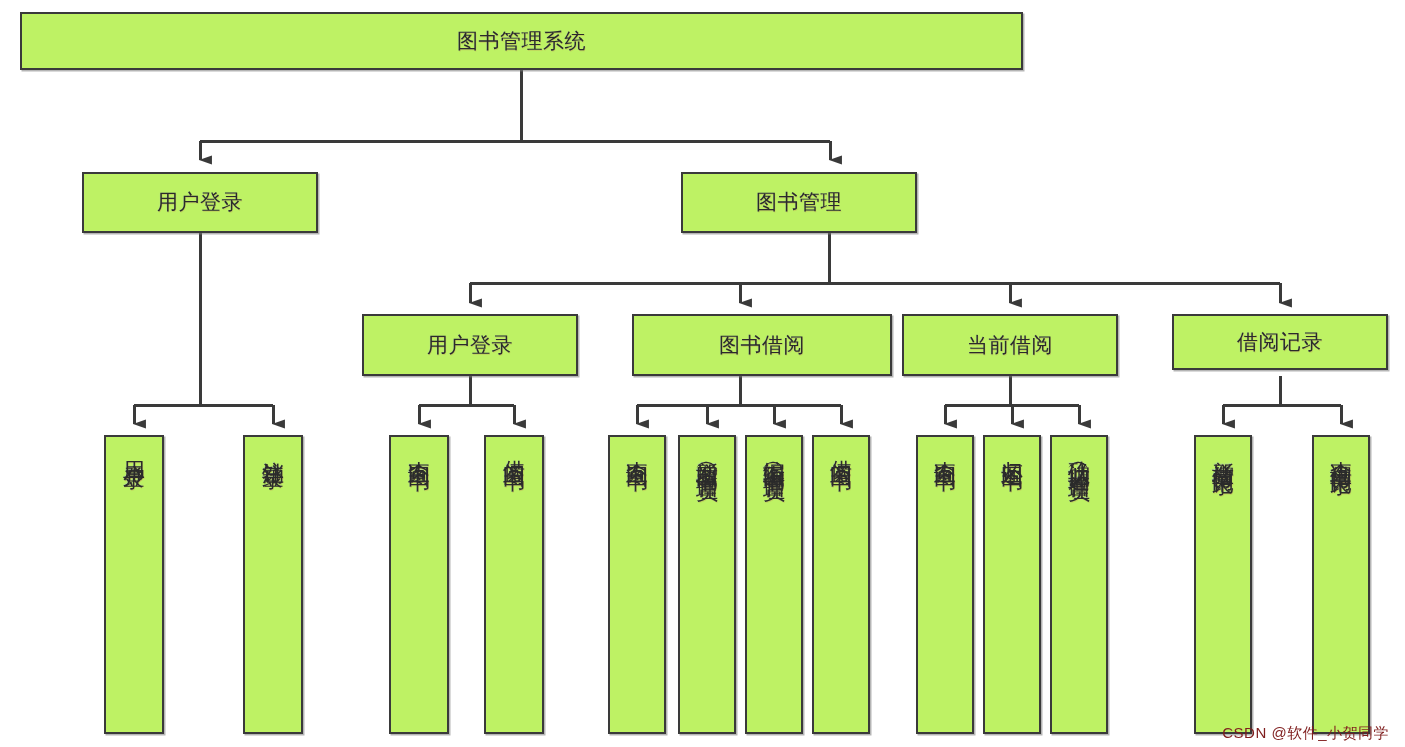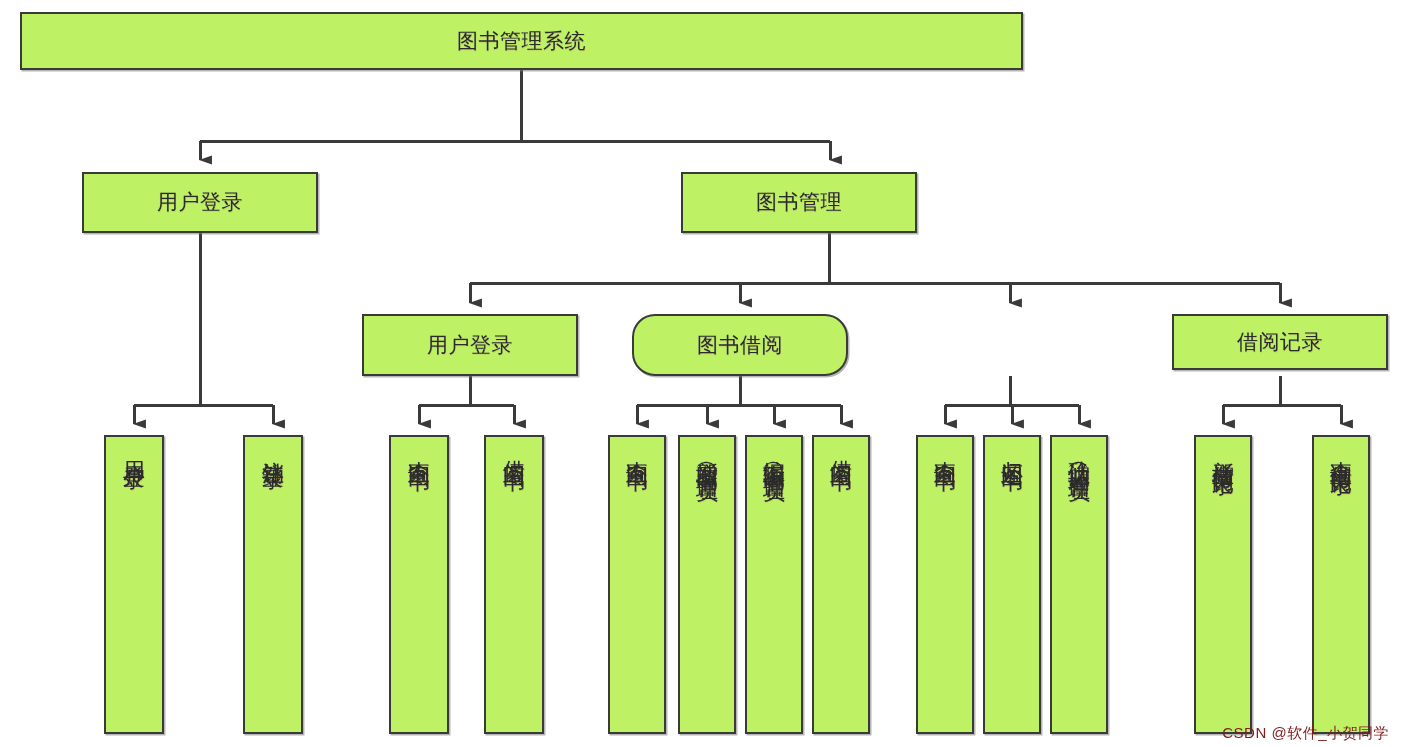--- a/index.html
+++ b/index.html
@@ -126,22 +126,25 @@
   <div class="node" style="left: 82px; top: 172px; width: 236px; height: 61px;">
     <span class="label">用户登录</span>
   </div>
   <div class="node" style="left: 681px; top: 172px; width: 236px; height: 61px;">
     <span class="label">图书管理</span>
   </div>
 
   <div class="node" style="left: 362px; top: 314px; width: 216px; height: 62px;">
     <span class="label">用户登录</span>
   </div>
-  <div class="node" style="left: 632px; top: 314px; width: 216px; height: 62px; border-radius: 23px;">
+  <div class="node" style="left: 632px; top: 314px; width: 260px; height: 62px;">
     <span class="label">图书借阅</span>
+  </div>
+  <div class="node" style="left: 902px; top: 314px; width: 216px; height: 62px;">
+    <span class="label">当前借阅</span>
   </div>
   <div class="node" style="left: 1172px; top: 314px; width: 216px; height: 56px;">
     <span class="label">借阅记录</span>
   </div>
 
   <div class="node leaf" style="left: 104px; top: 435px; width: 60px; height: 299px;">
     <span class="label">用户登录</span>
   </div>
   <div class="node leaf" style="left: 243px; top: 435px; width: 60px; height: 299px;">
     <span class="label">注销登录</span>

